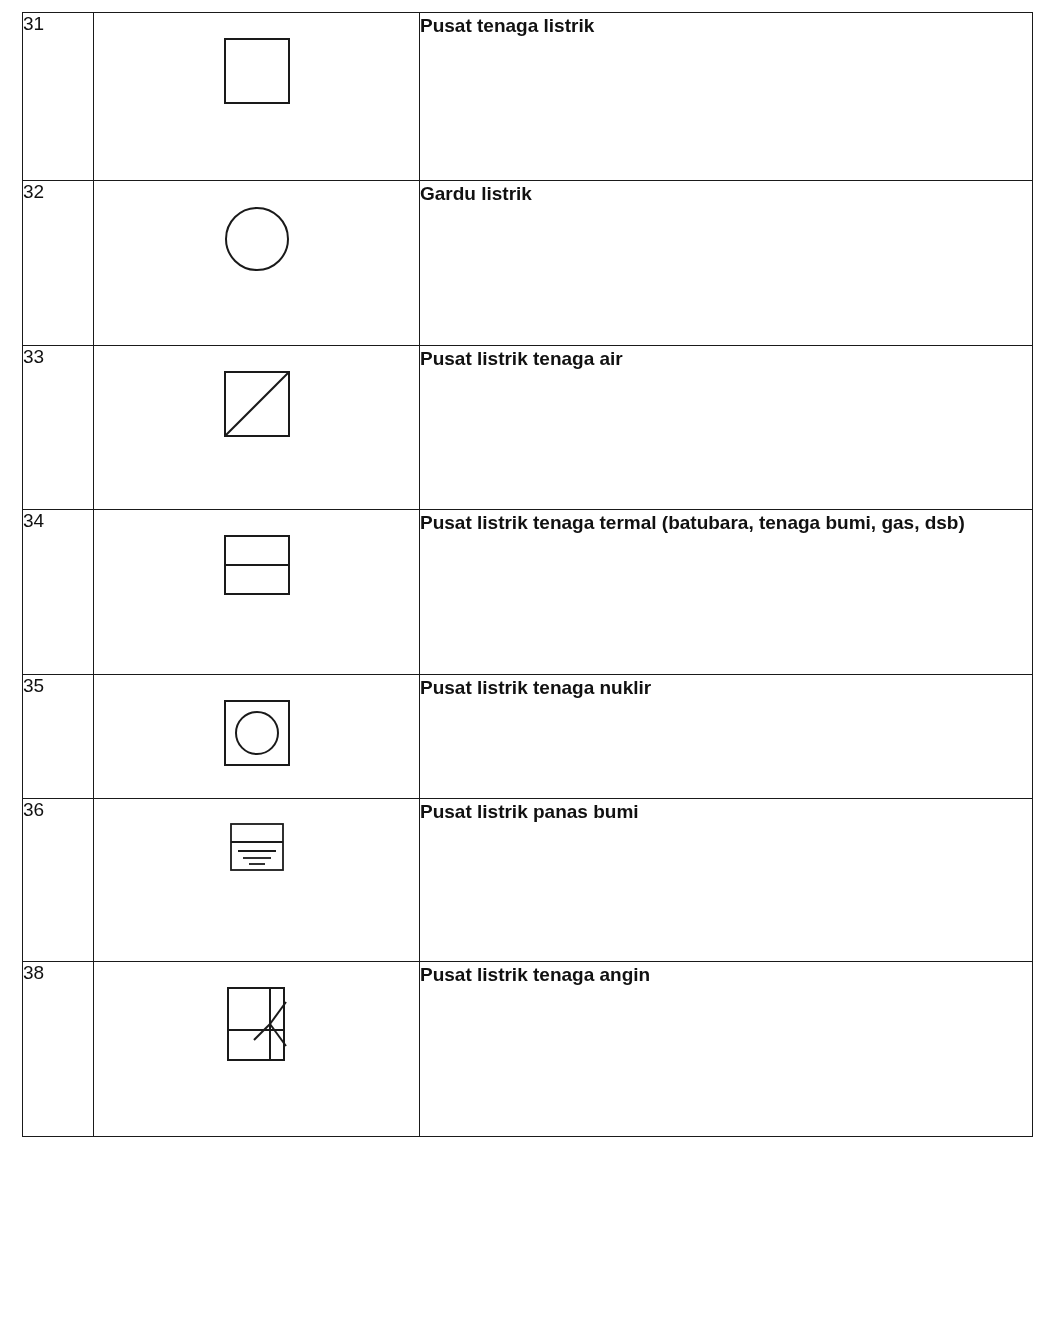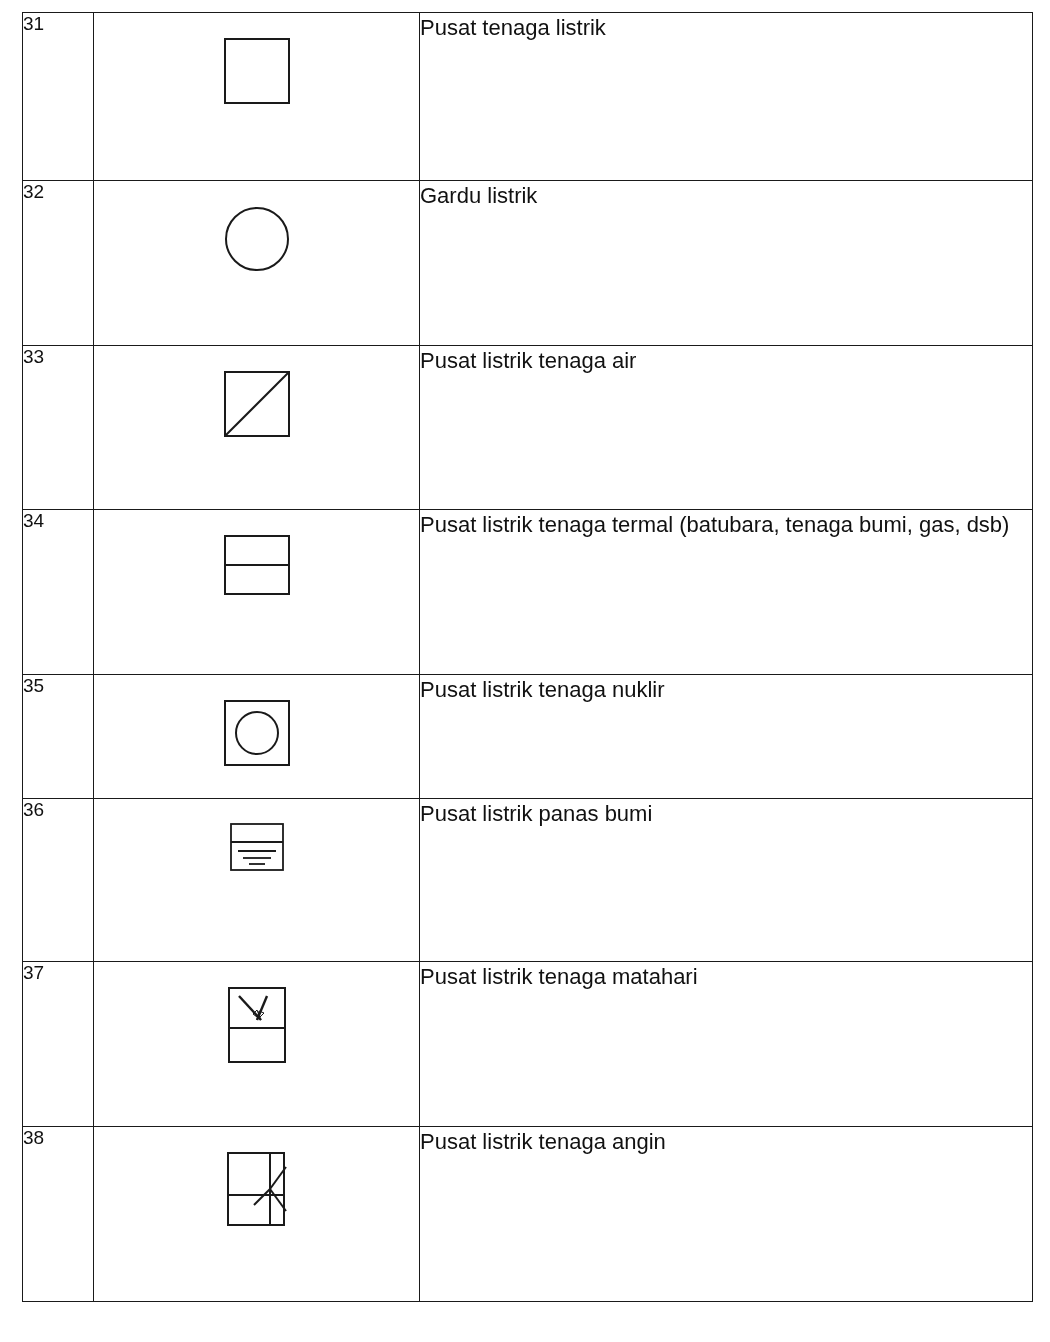--- a/index.html
+++ b/index.html
@@ -41,23 +41,24 @@
     margin-top: 12px;
   }
   td.col-sym {
     width: 325px;
     position: relative;
   }
   td.col-desc {
     padding-left: 14px;
     padding-top: 52px;
     padding-right: 10px;
-    font-size: 22px;
+    font-size: 19px;
     line-height: 1.35;
     color: #111;
+    font-weight: bold;
   }
   .sym-wrap {
     height: 100%;
     display: flex;
     align-items: center;
     justify-content: center;
     padding-top: 22px;
     padding-bottom: 22px;
     box-sizing: border-box;
   }
@@ -160,36 +161,20 @@
               <line x1="3" y1="21" x2="55" y2="21" stroke-width="1.8"></line>
               <line x1="10" y1="30" x2="48" y2="30" stroke-width="1.8"></line>
               <line x1="15" y1="37" x2="43" y2="37" stroke-width="1.8"></line>
               <line x1="21" y1="43" x2="37" y2="43" stroke-width="1.8"></line>
             </svg>
           </div>
         </td>
         <td class="col-desc">Pusat listrik panas bumi</td>
       </tr>
 
-      <tr class="row-h-7">
-        <td class="col-no">37</td>
-        <td class="col-sym">
-          <div class="sym-wrap">
-            <svg class="glyph" width="64" height="82" viewBox="0 0 64 82">
-              <rect x="4" y="4" width="56" height="74" stroke-width="2"></rect>
-              <line x1="4" y1="44" x2="60" y2="44" stroke-width="2"></line>
-              <line x1="14" y1="12" x2="36" y2="36" stroke-width="2.4"></line>
-              <polygon points="36,36 28,30 32,26" fill="#1a1a1a" stroke-width="1"></polygon>
-              <line x1="42" y1="12" x2="32" y2="36" stroke-width="2.4"></line>
-              <polygon points="32,36 34,27 39,29" fill="#1a1a1a" stroke-width="1"></polygon>
-            </svg>
-          </div>
-        </td>
-        <td class="col-desc">Pusat listrik tenaga matahari</td>
-      </tr>
 
       <tr class="row-h-8">
         <td class="col-no">38</td>
         <td class="col-sym">
           <div class="sym-wrap">
             <svg class="glyph" width="66" height="80" viewBox="0 0 66 80">
               <rect x="4" y="4" width="56" height="72" stroke-width="2"></rect>
               <line x1="4" y1="46" x2="60" y2="46" stroke-width="2"></line>
               <line x1="46" y1="4" x2="46" y2="76" stroke-width="2"></line>
               <line x1="46" y1="40" x2="62" y2="18" stroke-width="2"></line>

